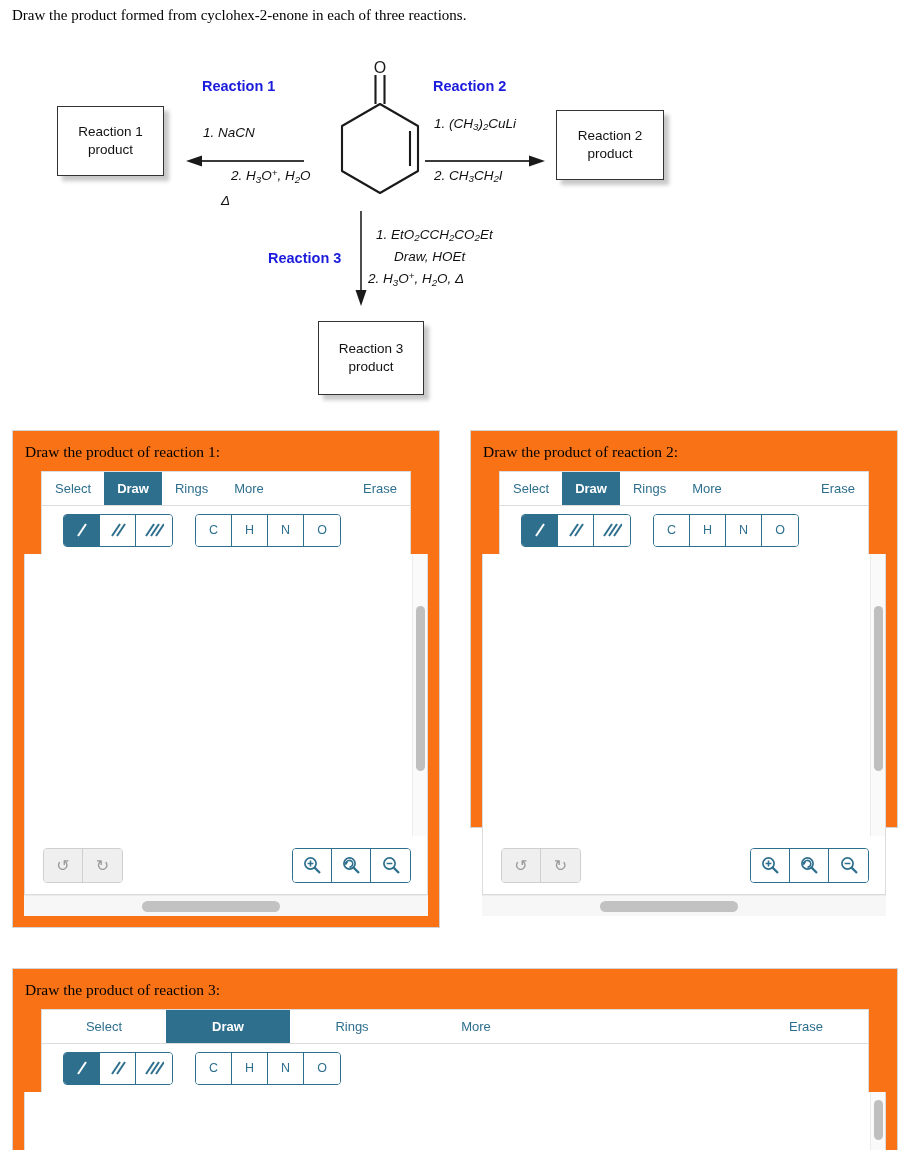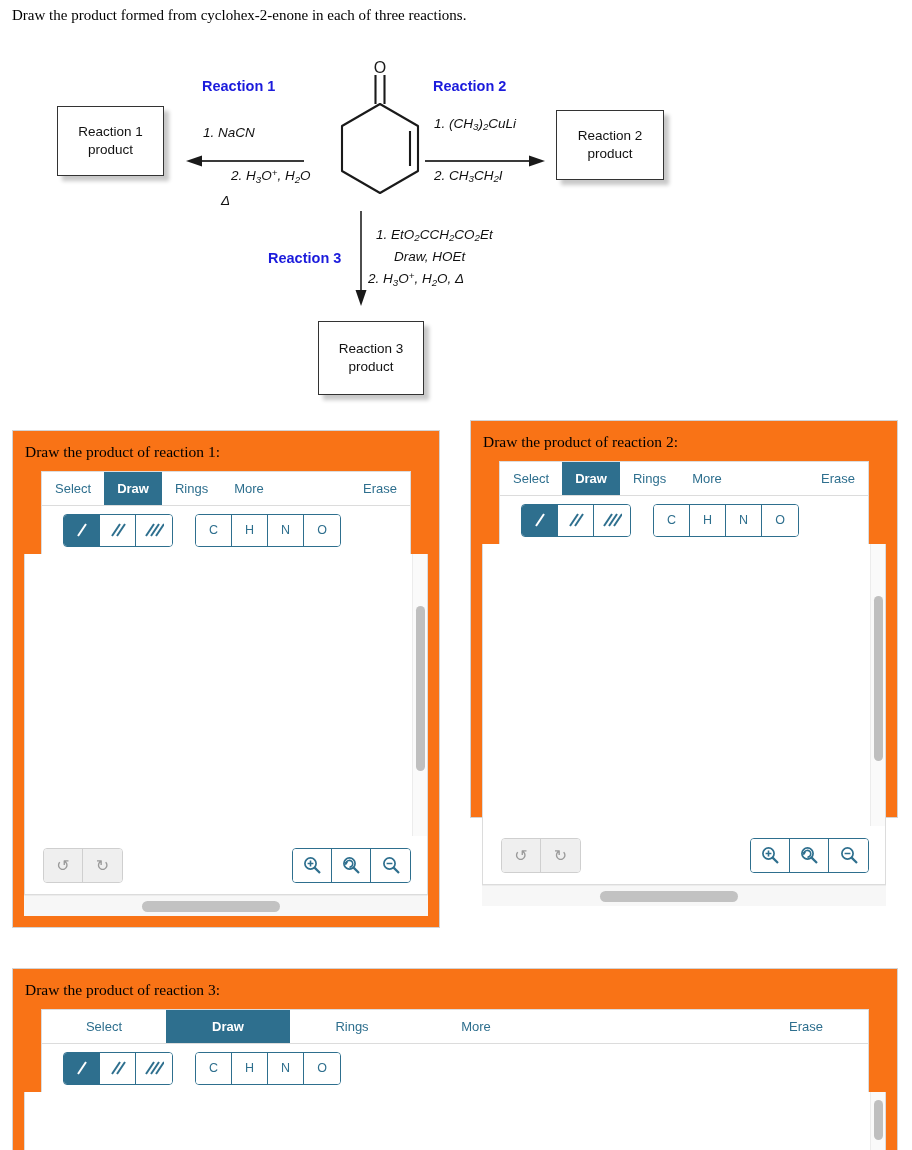--- a/index.html
+++ b/index.html
@@ -355,21 +355,21 @@
           </svg>
         </div>
       </div>
     </div>
   </div>
   <div class="hscroll-track" style="margin:0 11px;">
     <div class="hthumb" style="left:118px;width:138px;"></div>
   </div>
 </div>
 
-<div class="panel" style="left:470px;top:420px;width:428px;height:398px;">
+<div class="panel" style="left:470px;top:430px;width:428px;height:398px;">
   <div class="panel-title">Draw the product of reaction 2:</div>
 
   <div class="editor">
     <div class="tabbar">
       <div class="tab">Select</div>
       <div class="tab active">Draw</div>
       <div class="tab">Rings</div>
       <div class="tab">More</div>
       <div class="tab erase">Erase</div>
     </div>

